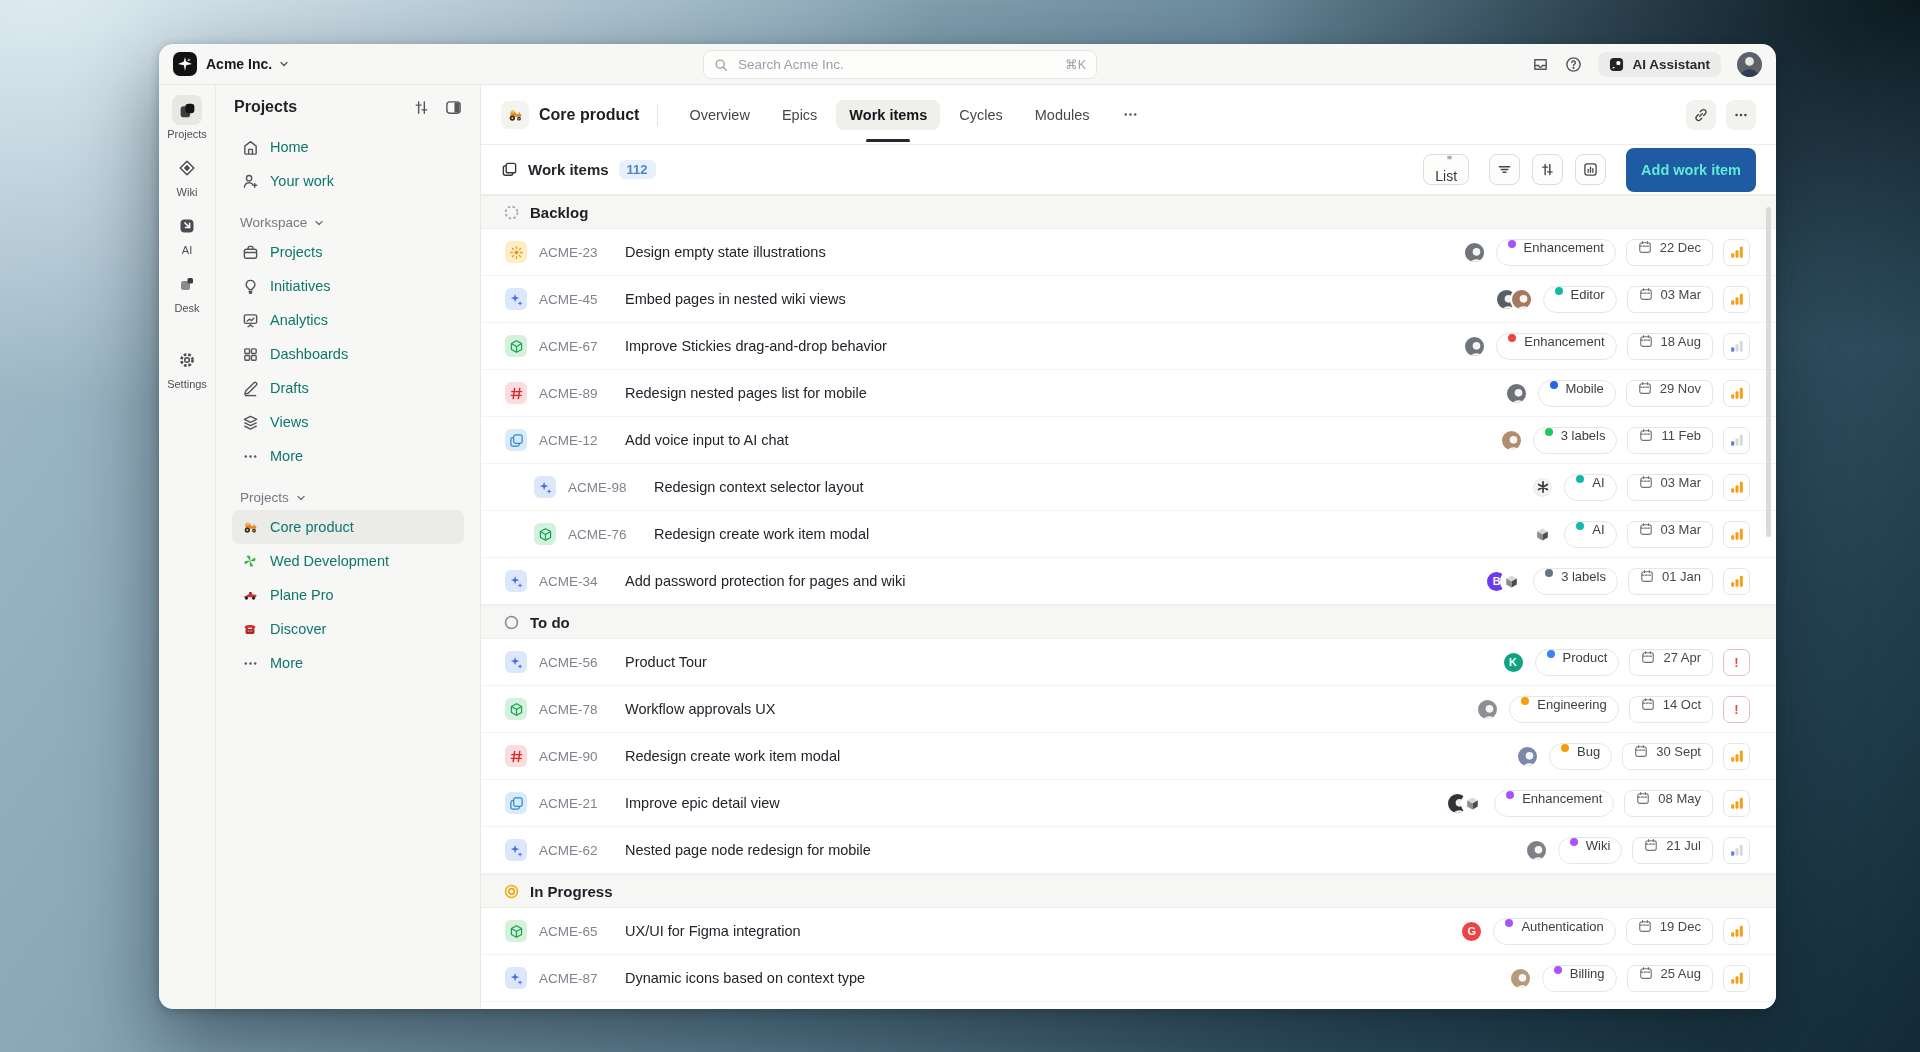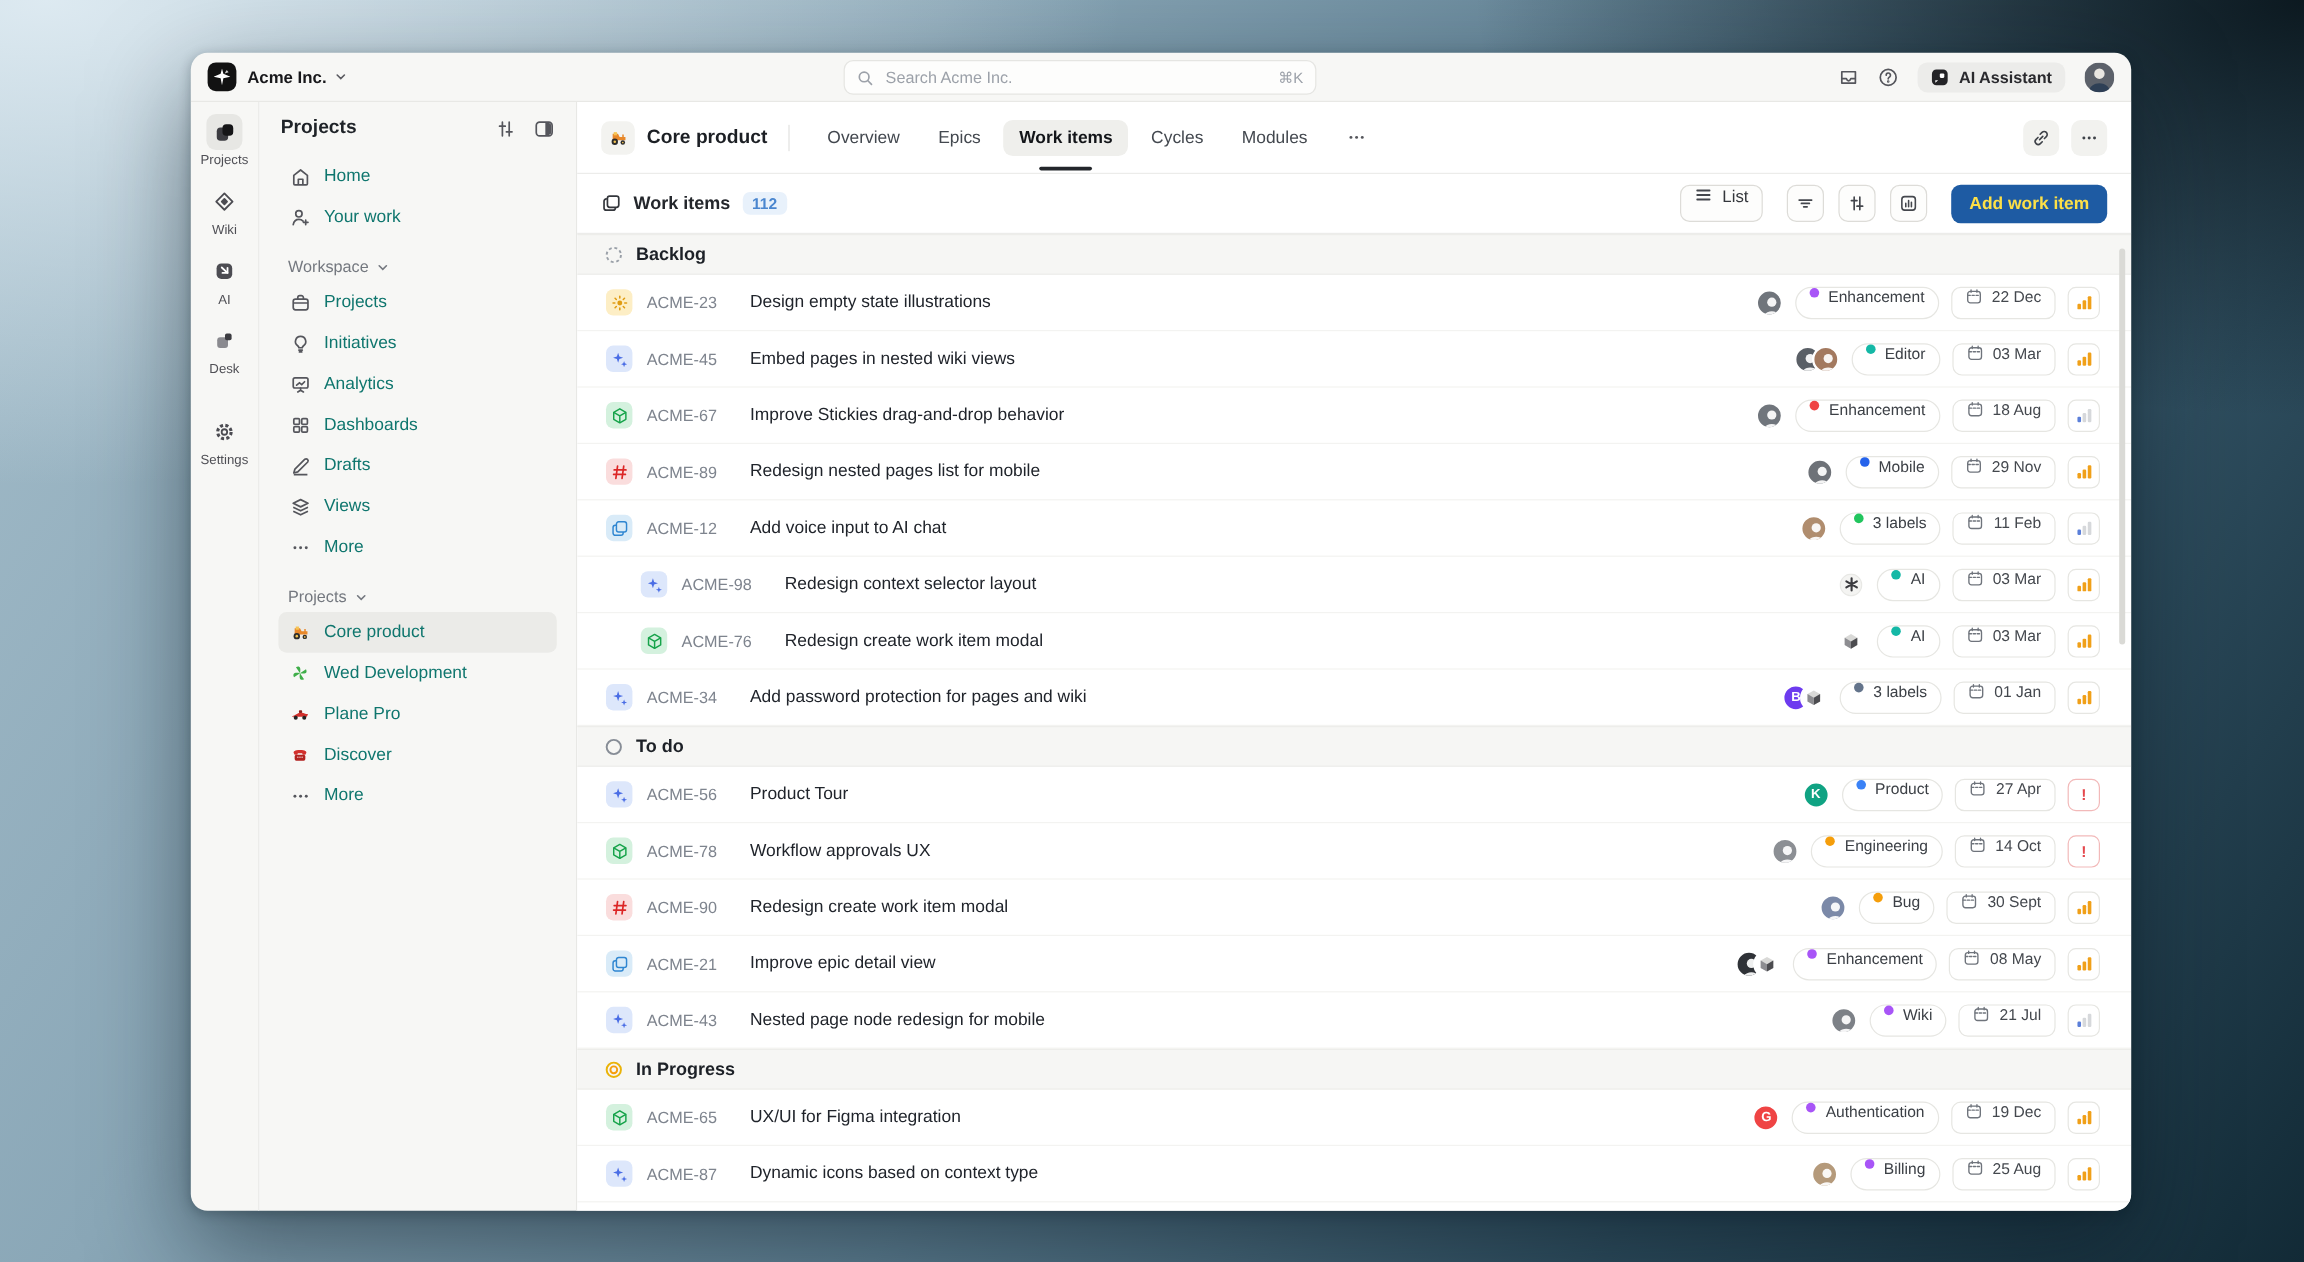--- a/index.html
+++ b/index.html
@@ -70,23 +70,23 @@
   .tab.active { background:#efefec; color:#131519; font-weight:600; }
   .tab.active::after { content:""; position:absolute; left:50%; transform:translateX(-50%); bottom:-12px; width:44px; height:3px; border-radius:2px; background:#23262b; }
   .head-actions { margin-left:auto; display:flex; gap:10px; }
   .sq-btn { width:30px; height:30px; border-radius:8px; background:#f2f2ef; display:grid; place-items:center; color:#3e4248; cursor:pointer; }
 
   .toolbar { height:50px; flex:0 0 50px; display:flex; align-items:center; padding:0 20px; border-bottom:1px solid #ececea; }
   .tb-title { display:flex; align-items:center; gap:10px; color:#24272c; }
   .tb-title .t { font-size:15px; font-weight:700; }
   .count-badge { background:#e8f1fb; color:#4a86cf; font-size:13px; font-weight:700; border-radius:6px; padding:2px 8px; }
   .tb-actions { margin-left:auto; display:flex; align-items:center; gap:12px; }
-  .btn-outline { height:31px; display:flex; align-items:flex-start; gap:8px; border:1px solid #dddcd8; background:#fdfdfc; border-radius:8px; padding:0 11px; font-size:14px; color:#34373c; cursor:pointer; }
+  .btn-outline { height:31px; display:flex; align-items:flex-end; gap:8px; border:1px solid #dddcd8; background:#fdfdfc; border-radius:8px; padding:0 11px; font-size:14px; color:#34373c; cursor:pointer;flex-direction:column; }
   .btn-sq { width:31px; height:31px; display:grid; place-items:center; border:1px solid #dddcd8; background:#fdfdfc; border-radius:8px; color:#44474d; cursor:pointer; }
-  .btn-primary { height:32px; display:flex; align-items:center; border:none; border-radius:8px; background:#1e5ba3; color:#fde047; font-size:14.5px; font-weight:600; padding:0 15px; margin-left:8px; cursor:pointer; font-family:inherit; }
+  .btn-primary { height:44px; display:flex; align-items:center; border:none; border-radius:8px; background:#1e5ba3; color:#5eead4; font-size:14.5px; font-weight:600; padding:0 15px; margin-left:8px; cursor:pointer; font-family:inherit; }
 
   .list { flex:1; position:relative; overflow:hidden; }
   .group-band { height:34px; background:#f6f6f4; border-top:1px solid #ededea; border-bottom:1px solid #ededea; display:flex; align-items:center; gap:10px; padding:0 22px; }
   .group-band:first-child { border-top:none; }
   .group-band .gname { font-size:15px; font-weight:600; color:#1d2127; }
   .row { height:47px; display:flex; align-items:center; padding:0 26px 0 24px; border-bottom:1px solid #f3f3f1; cursor:pointer; }
   .type-chip { width:22px; height:22px; border-radius:6px; display:grid; place-items:center; flex:0 0 22px; }
   .row.indent .type-chip { margin-left:29px; }
   .row-id { margin-left:12px; width:86px; flex:0 0 86px; font-size:13.5px; color:#7e848e; }
   .row-title { font-size:14.5px; color:#20242b; white-space:nowrap; }
@@ -979,21 +979,21 @@
               </span>
       </span>
     </div>
           <div class="row ">
       <span class="type-chip" style="background:#dde7fb">
               <svg width="15" height="15" viewBox="0 0 16 16" fill="#4a6de5">
                 <path d="M6.5 2l1.1 3.4L11 6.5 7.6 7.6 6.5 11 5.4 7.6 2 6.5l3.4-1.1z"></path>
                 <path d="M11.8 9.5l.7 2 2 .7-2 .7-.7 2-.7-2-2-.7 2-.7z"></path>
               </svg>
             </span>
-      <span class="row-id">ACME-43</span>
+      <span class="row-id">ACME-62</span>
       <span class="row-title">Nested page node redesign for mobile</span>
       <span class="row-right">
         <span class="avatars">
                 <span class="av" style="background:#7d8187">
                   <svg width="23" height="23" viewBox="0 0 24 24">
                     <circle cx="12" cy="9.2" r="4" fill="rgba(255,255,255,.92)"></circle>
                     <path d="M3.5 24c1-4.8 4.7-7 8.5-7s7.5 2.2 8.5 7z" fill="rgba(255,255,255,.92)"></path>
                   </svg>
                 </span>
               </span>

